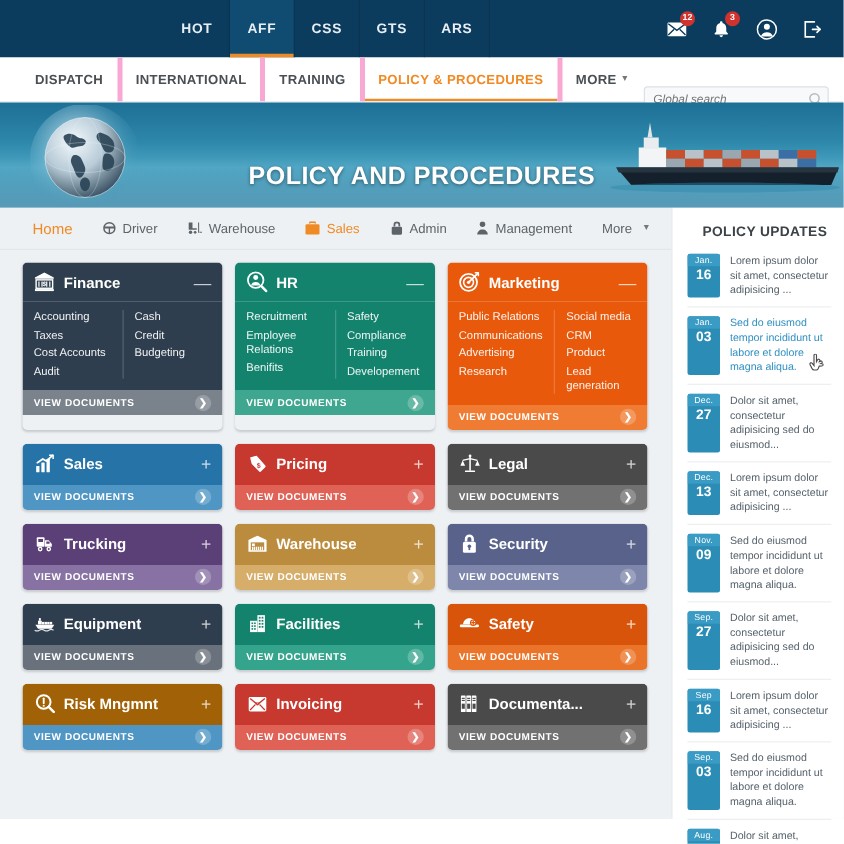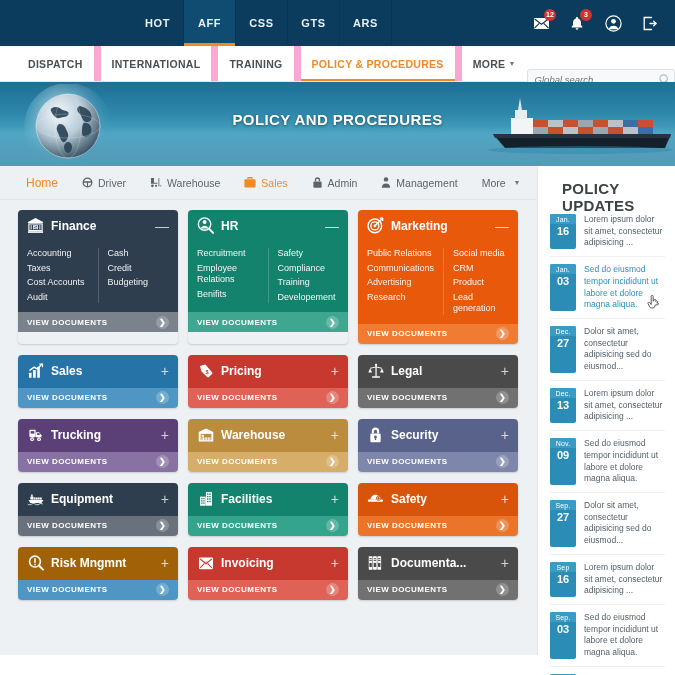--- a/index.html
+++ b/index.html
@@ -37,21 +37,21 @@
 
   
   .subnav {
     height: 36px; background: #fff; display: flex; align-items: center;
     padding: 0 16px; border-bottom: 1px solid #e4e7ea; position: relative;
   }
   .subnav-items { display: flex; align-items: center; height: 100%; }
   .subnav-item {
     font-size: 10.5px; font-weight: bold; color: #4a4f54; letter-spacing: .3px;
     padding: 0 11px; height: 100%; display: flex; align-items: center;
-    border-right: 7px solid #f9a8d4; cursor: pointer; white-space: nowrap;
+    border-right: 4px solid #f9a8d4; cursor: pointer; white-space: nowrap;
   }
   .subnav-item:first-child { padding-left: 12px; }
   .subnav-item.active { color: #f08a24; box-shadow: inset 0 -2px 0 #f08a24; }
   .subnav-item.nodiv { border-right: none; }
   .caret { font-size: 7px; margin-left: 3px; color: #777; }
   .search-wrap {
     margin-left: auto; width: 148px; height: 22px; border: 1px solid #dde1e5;
     border-radius: 3px; background: #f8f9fa; display: flex; align-items: center;
     padding: 0 7px; cursor: text; margin-top: 32px;
   }
@@ -65,22 +65,22 @@
   
   .banner {
     height: 84px; position: relative; overflow: hidden;
     background: linear-gradient(180deg,#1d6f95 0%,#2e88ab 38%,#4aa3c2 62%,#2b7fa3 100%);
   }
   .banner::after {
     content:""; position:absolute; left:0; right:0; bottom:0; height:40px;
     background: linear-gradient(180deg, rgba(255,255,255,0) 0%, rgba(200,225,235,.28) 100%);
   }
   .banner-title {
-    position: absolute; left: 0; right: 0; top: 29px; text-align: center;
-    color: #fff; font-size: 15px; font-weight: bold; letter-spacing: .4px;
+    position: absolute; left: 0; right: 0; top: 48px; text-align: center;
+    color: #fff; font-size: 20px; font-weight: bold; letter-spacing: .4px;
     text-shadow: 0 1px 3px rgba(0,0,0,.45); z-index: 3;
   }
   .globe { position: absolute; left: 22px; top: 2px; z-index: 4; }
   .ship { position: absolute; right: 0px; top: 14px; z-index: 3; }
 
   
   .page { display: flex; height: 489px; background: #eef1f4; }
   .main { width: 537px; padding: 0 0 0 0; background: #eef1f4; }
 
   .tabnav {
@@ -135,21 +135,22 @@
     justify-content: center; font-size: 8px; color:#fff;
   }
   .card.small .card-head { height: 33px; }
 
   
   .sidebar {
     width: 138px; background: #fff; padding: 14px 10px 0 12px;
     border-left: 1px solid #e4e7ea;
   }
   .sidebar-title {
-    font-size: 15px; font-weight: bold; color: #3c4246; letter-spacing: .3px;
+    font-size: 11px; font-weight: bold; color: #3c4246; letter-spacing: .3px;
+    margin-bottom: 11px;
     padding-left: 12px;
   }
   .update {
     display: flex; gap: 8px; padding: 7px 0; border-top: 1px solid #edf0f2;
     cursor: pointer; position: relative;
   }
   .update:first-of-type { border-top: none; padding-top: 0; }
   .date-chip {
     width: 26px; flex-shrink: 0; border-radius: 2px; overflow: hidden;
     text-align: center; background: #2b8cb5; color: #fff;

